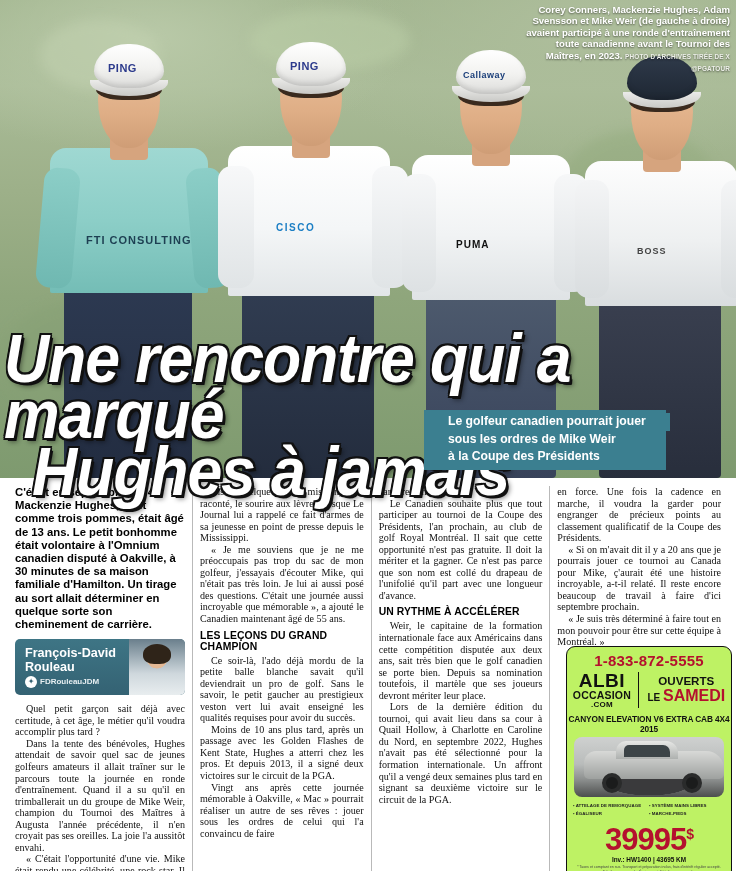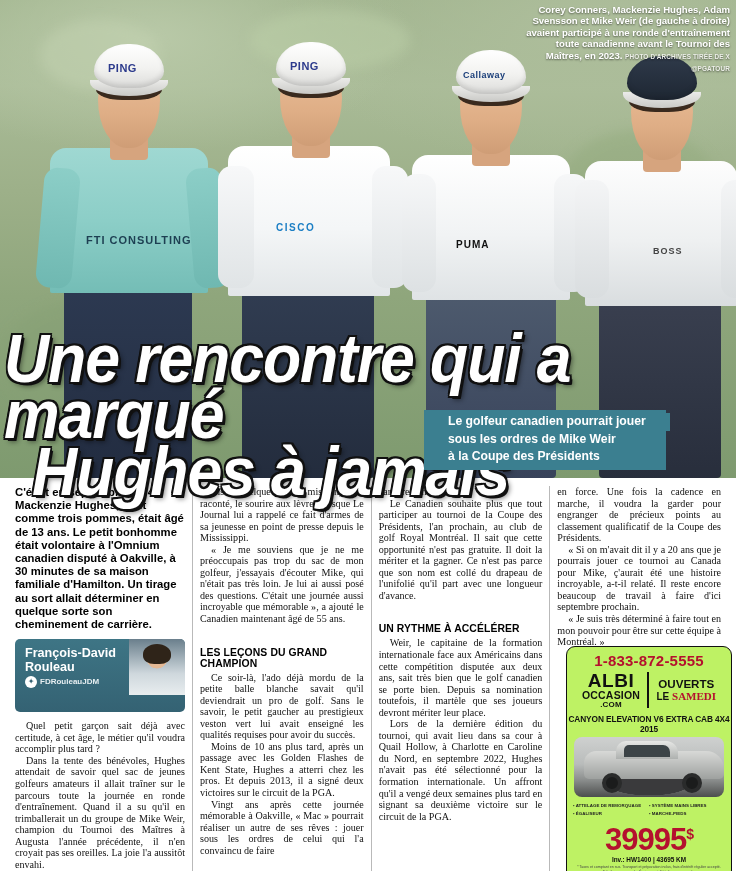--- a/index.html
+++ b/index.html
@@ -113,26 +113,26 @@
     font-family:"Liberation Serif", serif;
     font-size:10.1px; line-height:11.55px;
     text-align:justify;
     text-indent:11px;
     color:#111;
   }
   p.body.noind { text-indent:0; }
   .subtitle {
     font-family:"Liberation Sans",sans-serif;
     font-weight:bold; font-size:10.4px; letter-spacing:.1px;
-    margin:22px 0 3px 0; color:#000;
+    margin:5px 0 3px 0; color:#000;
   }
 
   
   .byline {
-    position:relative; width:170px; height:73px; margin:8px 0 8px 0;
+    position:relative; width:170px; height:56px; margin:8px 0 8px 0;
     background:linear-gradient(180deg,#3e7585 0%,#346273 100%);
     border-radius:5px; overflow:hidden;
   }
   .byline .bname {
     position:absolute; left:10px; top:8px; width:110px;
     font-family:"Liberation Sans",sans-serif;
     font-weight:bold; font-size:12.6px; line-height:13.4px; color:#ffffff;
   }
   .byline .bhandle {
     position:absolute; left:25px; top:38px;
@@ -172,21 +172,21 @@
   .albi {
     text-align:center; line-height:1; padding-right:7px;
   }
   .albi .a1 { font-family:"Liberation Sans",sans-serif; font-weight:bold; font-size:19px; color:#111; letter-spacing:.5px; }
   .albi .a2 { font-family:"Liberation Sans",sans-serif; font-weight:bold; font-size:10.5px; color:#111; letter-spacing:.2px; }
   .albi .a3 { font-family:"Liberation Sans",sans-serif; font-weight:bold; font-size:8px; color:#111; letter-spacing:.2px; }
   .vdiv { width:1.4px; height:36px; background:#111; }
   .ouverts { text-align:center; padding-left:8px; line-height:1.15; }
   .ouverts .o1 { font-family:"Liberation Sans",sans-serif; font-weight:bold; font-size:11.6px; color:#111; }
   .ouverts .o2 { font-family:"Liberation Sans",sans-serif; font-weight:bold; font-size:10px; color:#111; }
-  .ouverts .o2 b { color:#b4112e; font-size:11px;font-family:Liberation Serif, serif; }
+  .ouverts .o2 b { color:#b4112e; font-size:16px; }
   .ad-model {
     text-align:center; font-family:"Liberation Sans",sans-serif; font-weight:bold;
     font-size:8.3px; color:#111; margin-top:5px; letter-spacing:-.1px;
   }
   .ad-photo {
     margin:3px 7px 0 7px; height:60px; border-radius:8px;
     background:
       radial-gradient(ellipse 70% 50% at 50% 78%, #3a3a3c 0 38%, rgba(58,58,60,0) 39%),
       linear-gradient(180deg,#cfd1d0 0%, #b9bcbb 45%, #8e9190 70%, #4c4e4d 100%);
     position:relative; overflow:hidden;
@@ -280,21 +280,21 @@
     <div class="pants" style="left:24px;bottom:0;width:122px;height:185px;background:linear-gradient(180deg,#3a4050,#282e3c);"></div>
     <div class="torso" style="left:10px;bottom:172px;width:152px;height:145px;background:linear-gradient(180deg,#fdfdfd 0%,#eef0f1 55%,#d9dddf 100%);"></div>
     <div class="arm" style="left:0px;bottom:180px;width:34px;height:118px;background:linear-gradient(180deg,#f4f5f6,#d9dddf);"></div>
     <div class="arm" style="right:0px;bottom:180px;width:34px;height:118px;background:linear-gradient(180deg,#f4f5f6,#d9dddf);"></div>
     <div class="neck" style="left:68px;bottom:306px;width:38px;height:26px;"></div>
     <div class="face" style="left:56px;bottom:318px;width:62px;height:78px;"></div>
     <div class="hairblk" style="left:54px;bottom:366px;width:66px;height:26px;"></div>
     <div class="brim" style="left:48px;bottom:370px;width:78px;height:16px;"></div>
     <div class="cap" style="left:52px;bottom:378px;width:70px;height:44px;background:linear-gradient(180deg,#2f3a4a,#1e2733);"></div>
     <div class="caplogo" style="left:62px;bottom:392px;font-size:8px;color:#dfe6ee;"></div>
-    <div style="position:absolute;left:62px;bottom:222px;font-family:'Liberation Sans',sans-serif;font-weight:bold;font-size:9px;color:#444;letter-spacing:1px;margin-left:16px;">BOSS</div>
+    <div style="position:absolute;left:62px;bottom:222px;font-family:'Liberation Sans',sans-serif;font-weight:bold;font-size:9px;color:#444;letter-spacing:1px;">BOSS</div>
   </div>
 
   <div class="caption">
     <span>Corey Conners, Mackenzie Hughes, Adam Svensson et Mike Weir (de gauche à droite) avaient participé à une ronde d'entraînement toute canadienne avant le Tournoi des Maîtres, en 2023.</span>
     <span class="credit">PHOTO D'ARCHIVES TIRÉE DE X @PGATOUR</span>
   </div>
 </div>
 
 <div class="headline">
   <span class="l1">Une rencontre qui a marqué</span>

